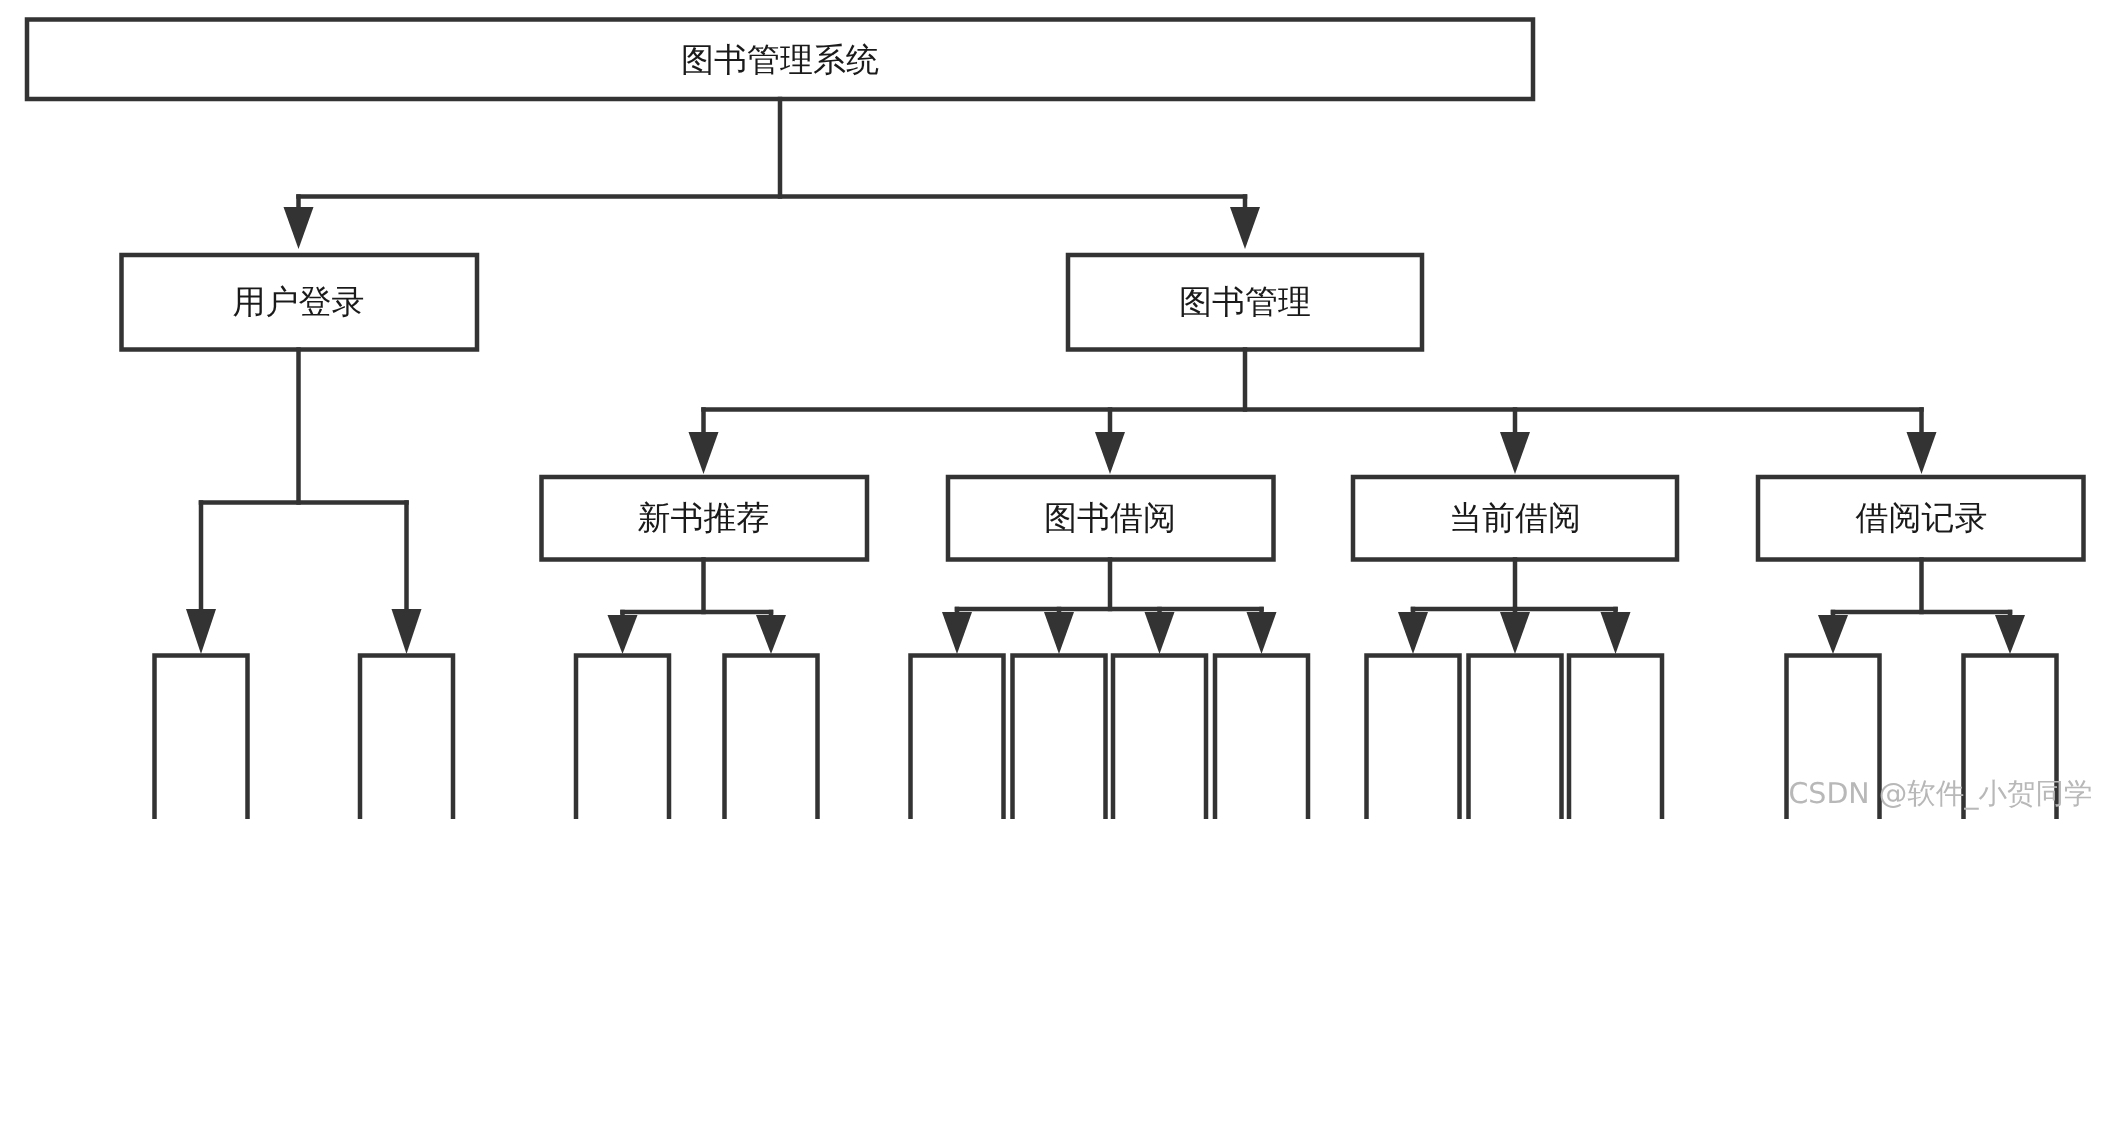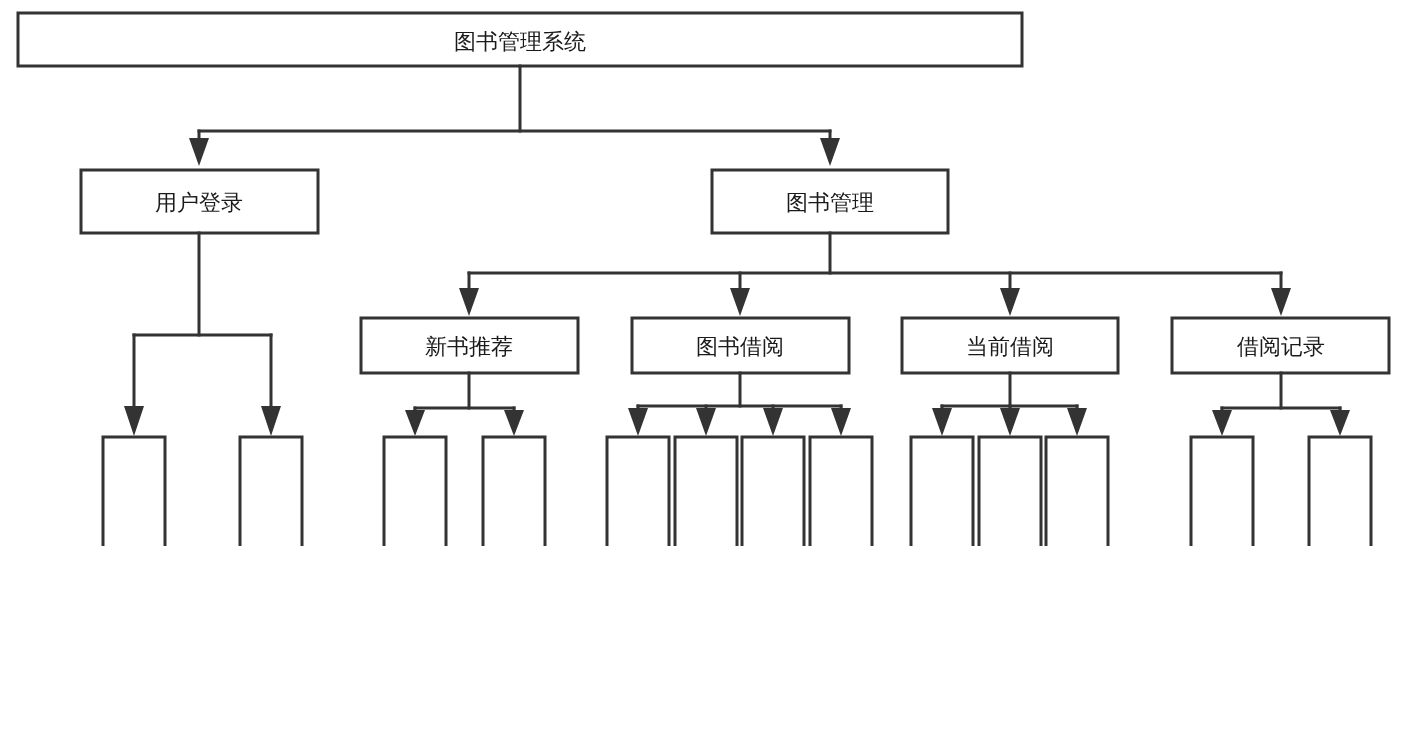--- a/index.html
+++ b/index.html
@@ -198,13 +198,14 @@
   <div class="leaf-label" style="left:742px; top:437px; width:62px; height:301px;">编辑图书（管理员）</div>
   <div class="leaf-label" style="left:810px; top:437px; width:62px; height:301px;">借阅图书</div>
 
   <div class="leaf-label" style="left:911px; top:437px; width:62px; height:301px;">查询图书</div>
   <div class="leaf-label" style="left:979px; top:437px; width:62px; height:301px;">归还图书</div>
   <div class="leaf-label" style="left:1046px; top:437px; width:62px; height:301px;">确认归还（管理员）</div>
 
   <div class="leaf-label" style="left:1191px; top:437px; width:62px; height:301px;">新增借阅记录</div>
   <div class="leaf-label" style="left:1309px; top:437px; width:62px; height:301px;">查询借阅记录</div>
 
+  <div class="watermark">CSDN @软件_小贺同学</div>
 </div>
 
 </body></html>

